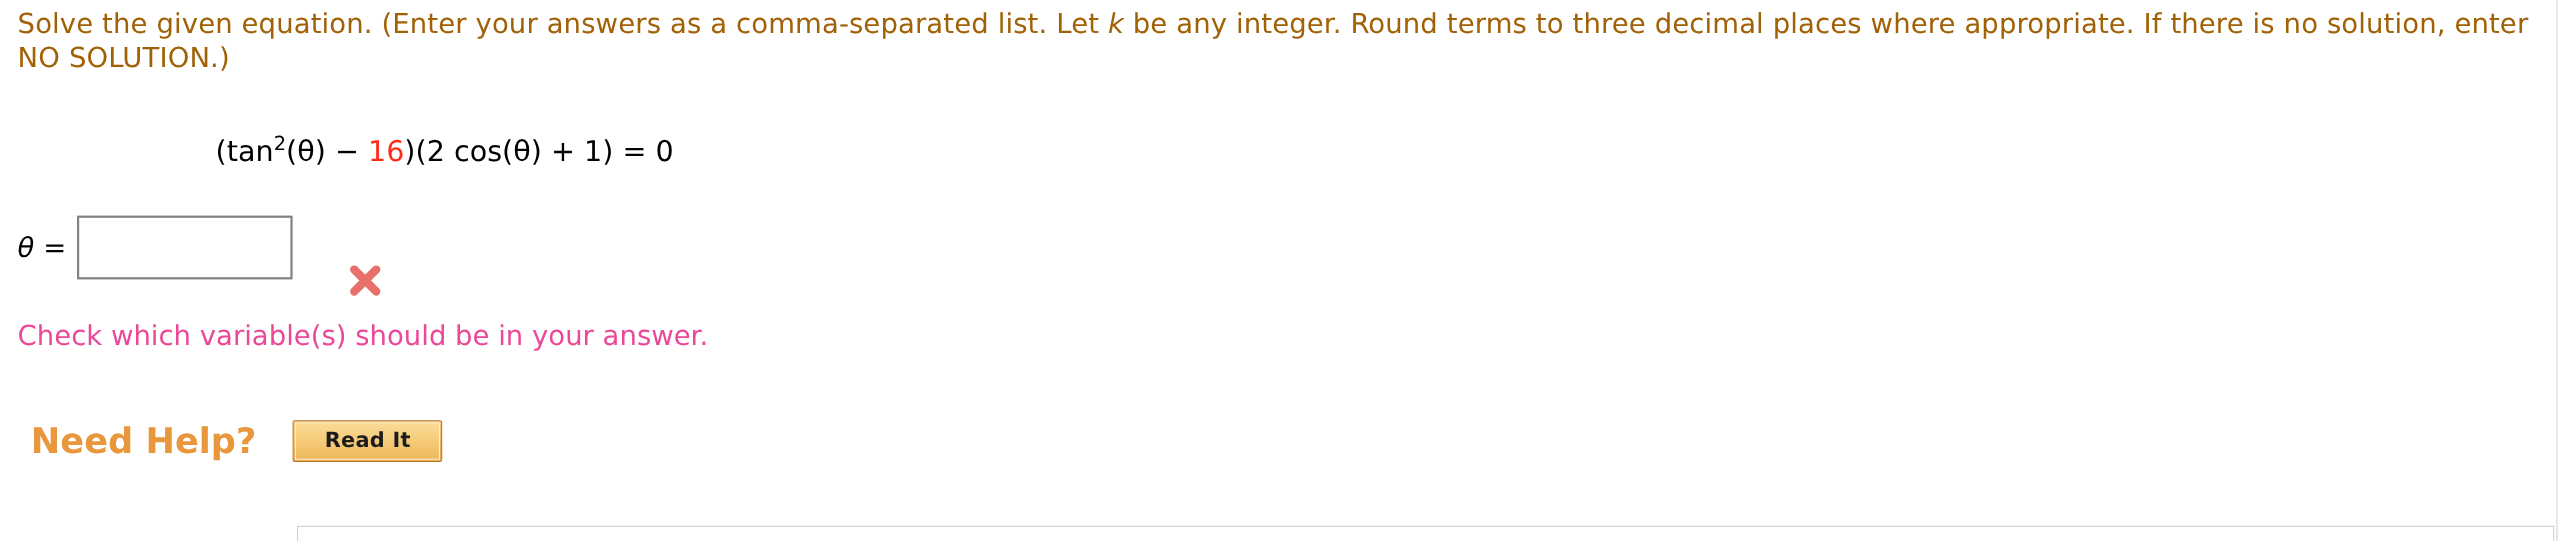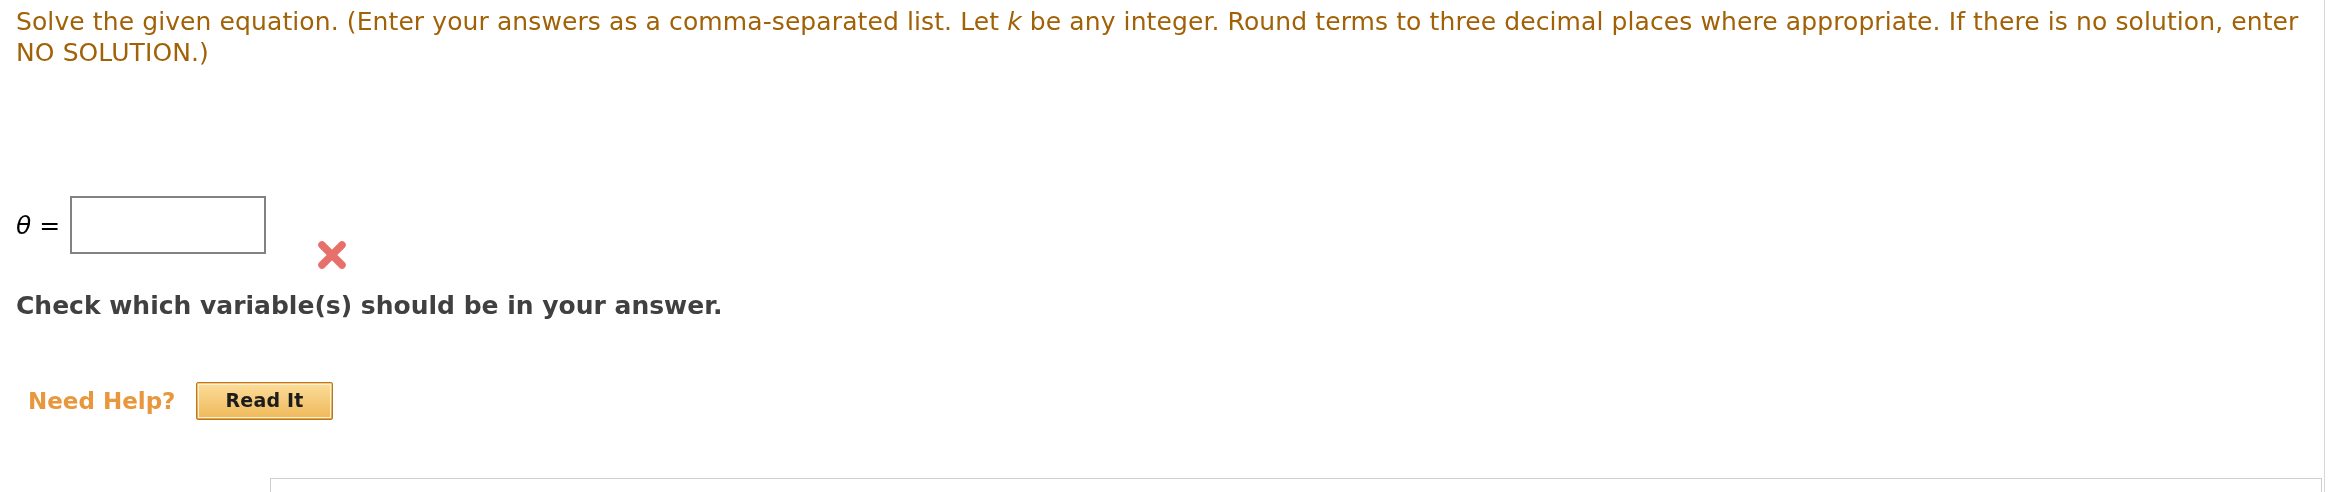--- a/index.html
+++ b/index.html
@@ -106,38 +106,37 @@
     height: 36px;
   }
 
   
   .feedback {
     position: absolute;
     left: 16px;
     top: 291px;
     font-size: 25px;
     line-height: 30px;
-    color: #404040;
-    white-space: nowrap;
-    font-weight: bold;
+    color: #ec4899;
+    white-space: nowrap;
   }
 
   
   .need-help-row {
     position: absolute;
     left: 28px;
     top: 382px;
     display: flex;
     align-items: center;
   }
   .need-help-label {
-    font-size: 23px;
+    font-size: 32px;
     font-weight: bold;
     color: #e8973c;
-    margin-right: 21px;
+    margin-right: 33px;
     white-space: nowrap;
   }
   .read-it-button {
     display: inline-block;
     box-sizing: border-box;
     padding: 1px;
     background: linear-gradient(#f5c877, #e6a23c);
     border: 1px solid #b9772a;
     border-radius: 2px;
     cursor: pointer;
@@ -171,20 +170,21 @@
 </style>
 </head>
 <body>
 
 <div class="screen">
 
   <div class="page-right-rule"></div>
 
   <div class="prompt"><span>Solve the given equation. (Enter your answers as a comma-separated list. Let </span><span class="ital">k</span><span> be any integer. Round terms to three decimal places where appropriate. If there is no solution, enter NO SOLUTION.)</span></div>
 
+  <div class="equation"><span>(tan</span><sup>2</sup><span>(θ) − </span><span class="redterm">16</span><span>)(2 cos(θ) + 1) = 0</span></div>
 
   <div class="answer-row">
     <span class="theta-label"><span>θ</span><span class="eq">&nbsp;</span><span class="eq">=</span></span>
     <input class="answer-input" type="text" value="" style="">
   </div>
 
   <svg class="mark-wrong" viewBox="0 0 36 36">
     <g fill="none" stroke="#e8706a" stroke-width="7.5" stroke-linecap="round">
       <line x1="8" y1="8" x2="28" y2="28"></line>
       <line x1="28" y1="8" x2="8" y2="28"></line>

